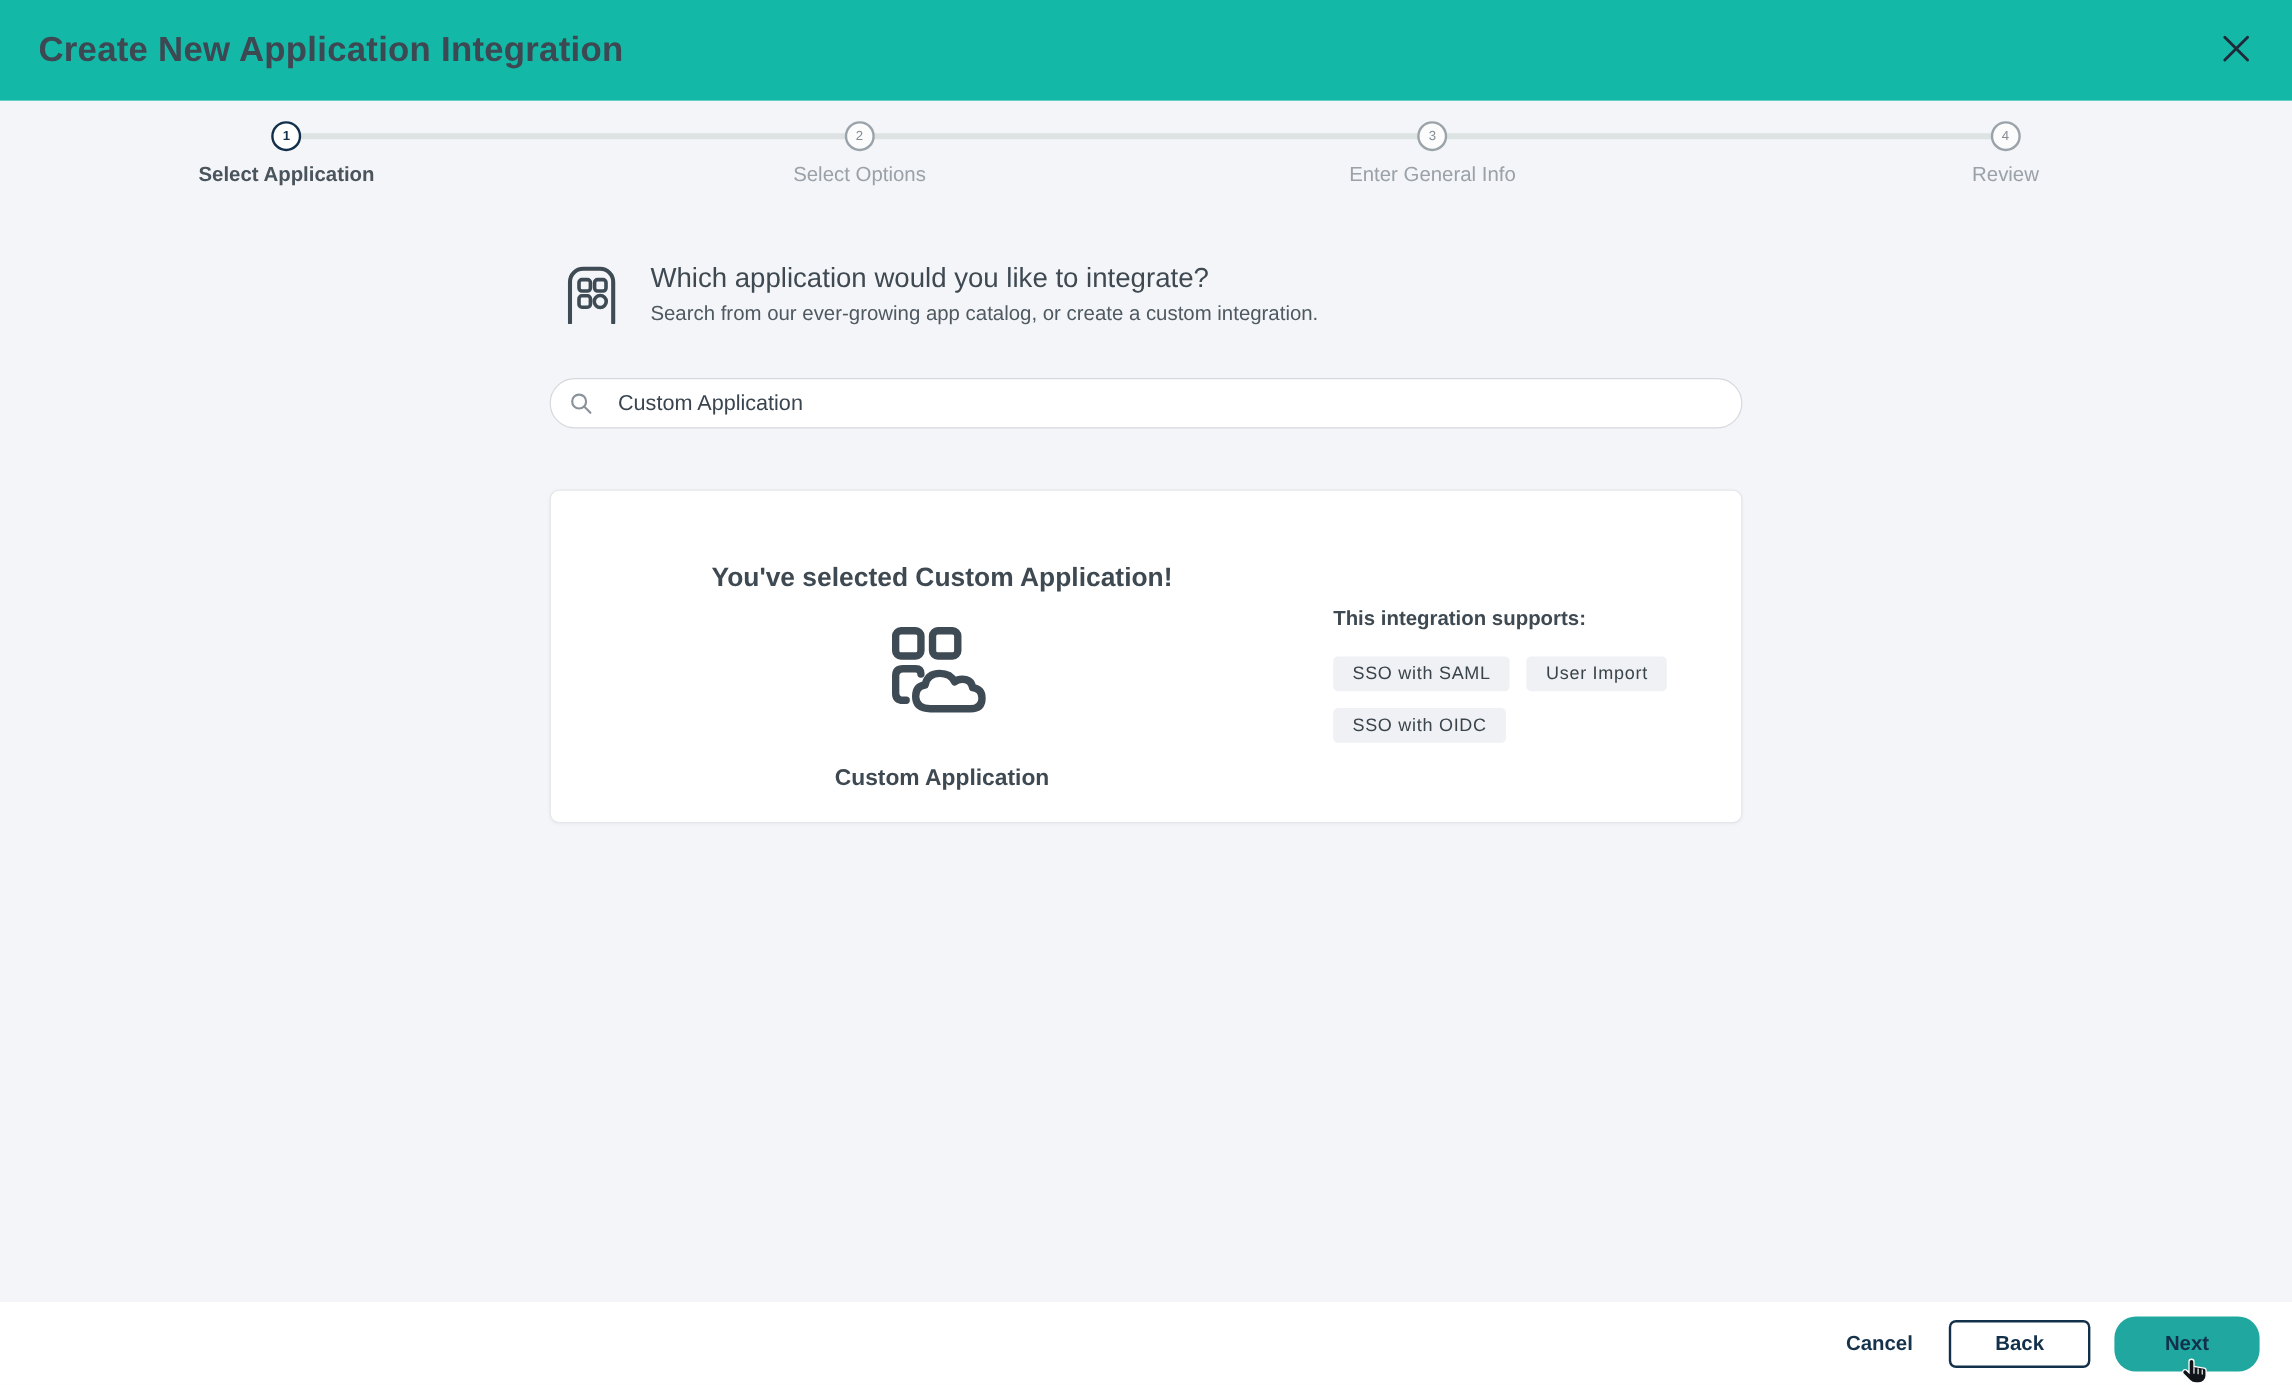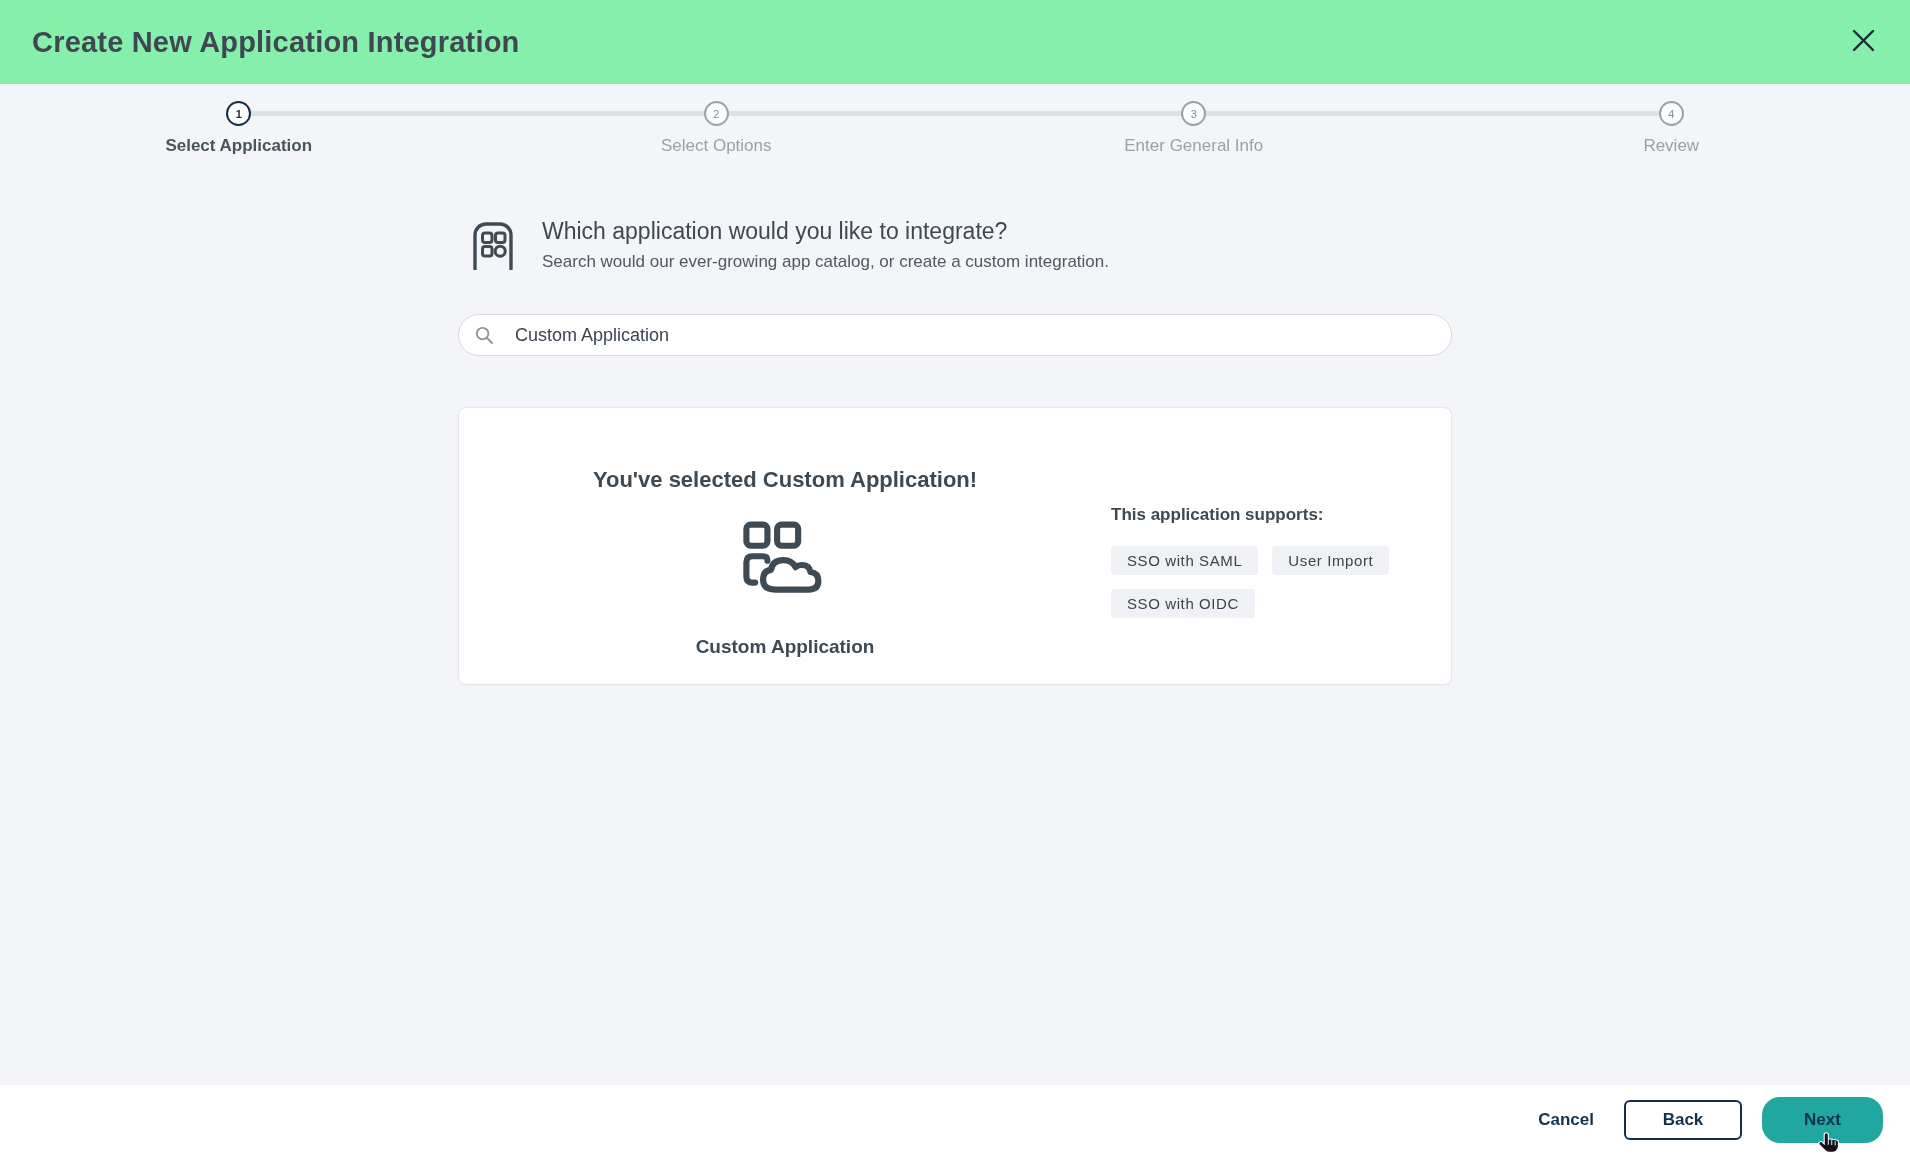--- a/index.html
+++ b/index.html
@@ -9,21 +9,21 @@
     background:#ffffff;
     position:relative;
     overflow:hidden;
     display:flex;
     flex-direction:column;
   }
 
   
   .modal-header {
     height:84px;
-    background:#86efac;
+    background:#14b8a6;
     display:flex;
     align-items:center;
     justify-content:space-between;
     padding:0 30px 0 32px;
     flex:0 0 auto;
     gap:20px;
   }
   .dialog-title {
     font-size:29px;
     font-weight:bold;
@@ -182,21 +182,21 @@
         <svg width="44" height="50" viewBox="0 0 44 50" fill="none" stroke="#3e4a54" stroke-width="3.4">
           <path d="M4 49 V15 C4 8.9 8.9 4 15 4 H29 C35.1 4 40 8.9 40 15 V49" stroke-linecap="round"></path>
           <rect x="11.5" y="13" width="9.5" height="9.5" rx="2.5" stroke-width="3"></rect>
           <rect x="24.5" y="13" width="9.5" height="9.5" rx="2.5" stroke-width="3"></rect>
           <rect x="11.5" y="26.5" width="9.5" height="9.5" rx="2.5" stroke-width="3"></rect>
           <circle cx="29.2" cy="31.2" r="5" stroke-width="3"></circle>
         </svg>
       </span>
       <div class="heading-text">
         <div class="main-heading">Which application would you like to integrate?</div>
-        <div class="sub-heading">Search would our ever-growing app catalog, or create a custom integration.</div>
+        <div class="sub-heading">Search from our ever-growing app catalog, or create a custom integration.</div>
       </div>
     </div>
 
     <div class="search-wrap">
       <span class="search-icon">
         <svg width="19" height="19" viewBox="0 0 19 19" fill="none" stroke="#8b9299" stroke-width="1.8">
           <circle cx="7.6" cy="7.6" r="5.8"></circle>
           <path d="M12 12 L17 17" stroke-linecap="round"></path>
         </svg>
       </span>
@@ -213,21 +213,21 @@
             <path d="M29 46 q0-5 -5-5 H12 q-7 0-7 7 v16 q0 7 7 7 h3"></path>
             <path d="M38 79 h38 q11 0 11-10 q0-9 -9-10 q-1-8 -10-8 q-4 0-7 2.5 q-4-8 -14-8 q-12 0-14 11 q-9 1-9 11 q0 11.5 14 11.5 z"></path>
           </svg>
         </span>
         <div class="app-name">Custom Application</div>
       </div>
 
       <div class="v-divider"></div>
 
       <div class="card-right">
-        <div class="supports-title">This application supports:</div>
+        <div class="supports-title">This integration supports:</div>
         <div class="tag-rows">
           <div class="tag-row">
             <span class="tag">SSO with SAML</span>
             <span class="tag">User Import</span>
           </div>
           <div class="tag-row">
             <span class="tag">SSO with OIDC</span>
           </div>
         </div>
       </div>

